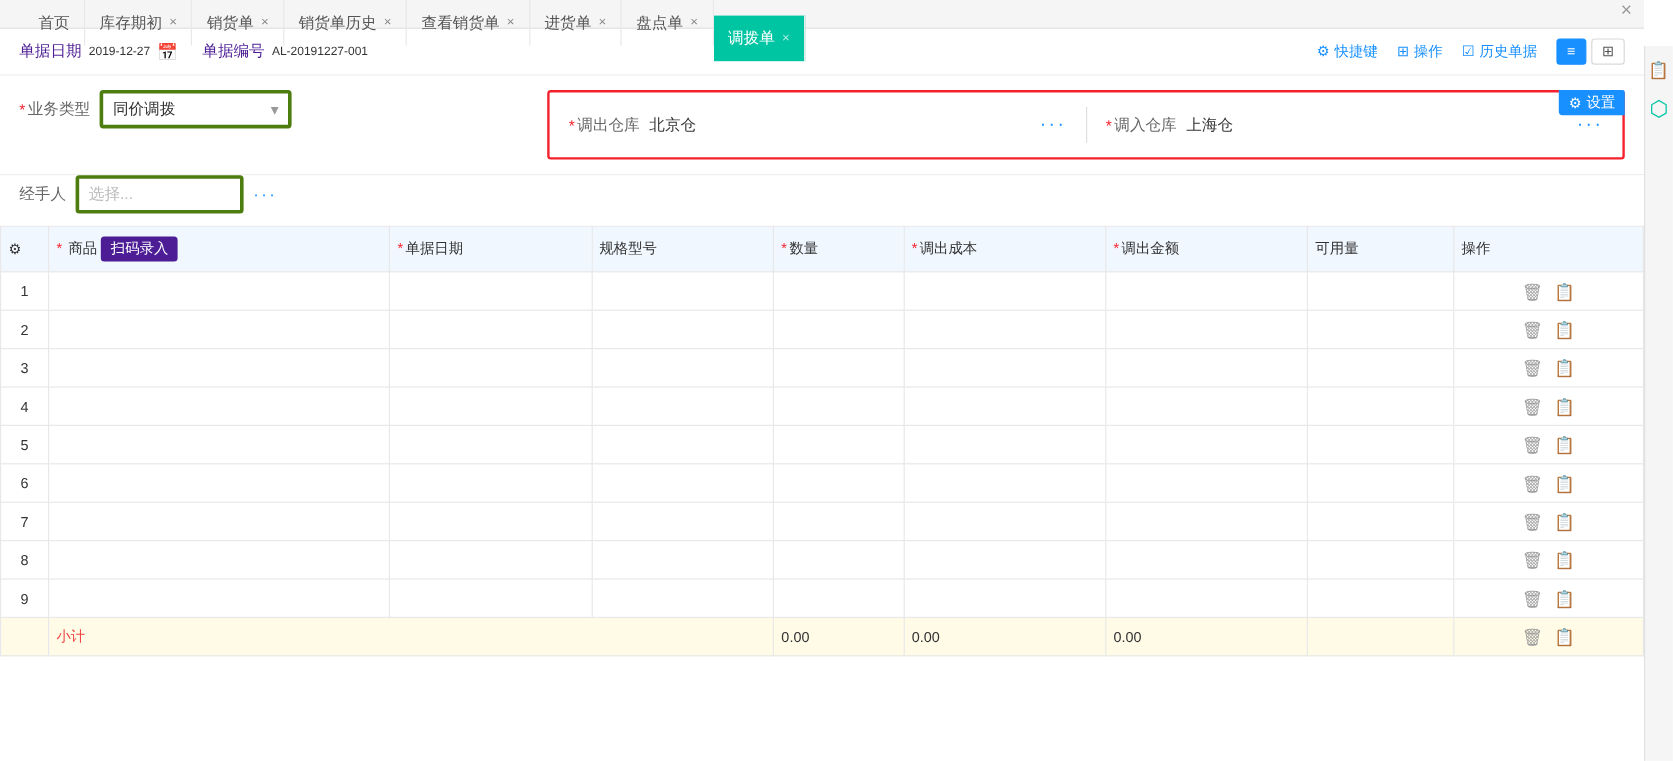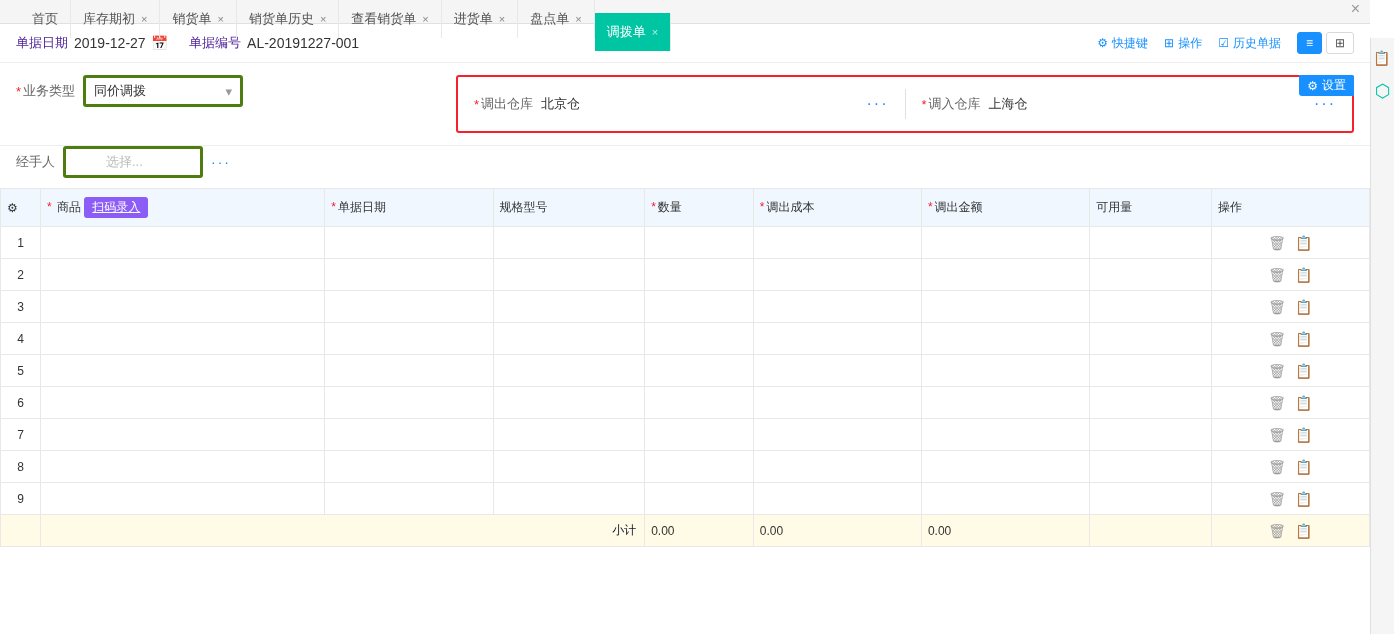--- a/index.html
+++ b/index.html
@@ -47,21 +47,21 @@
       display: flex; align-items: center;
       padding: 8px 16px;
       border-bottom: 1px solid #eee;
       gap: 20px;
       background: #fff;
     }
     .toolbar-group {
       display: flex; align-items: center; gap: 6px;
     }
     .toolbar-label { color: #4c1d95; font-size: 13px; }
-    .toolbar-value { color: #333; font-size: 14px; }
+    .toolbar-value { color: #333; font-size: 10px; }
     .toolbar-icon { color: #1890ff; font-size: 14px; cursor: pointer; }
 
     .toolbar-right {
       margin-left: auto;
       display: flex; align-items: center; gap: 16px;
     }
     .toolbar-btn {
       display: flex; align-items: center; gap: 4px;
       color: #1890ff; font-size: 12px; cursor: pointer;
     }
@@ -198,29 +198,28 @@
     }
     .row-num {
       text-align: center;
       color: #999;
       width: 40px;
     }
     .action-col { text-align: center; white-space: nowrap; }
     .action-icon { color: #999; cursor: pointer; font-size: 14px; margin: 0 3px; }
 
     .scan-btn {
-      background: #8b5cf6;
+      background: #4c1d95;
       color: #fff;
       border: none;
       border-radius: 3px;
       padding: 2px 8px;
       font-size: 12px;
       cursor: pointer;
       white-space: nowrap;
-      text-decoration: underline;
     }
 
     .gear-icon-cell {
       text-align: center;
       color: #555;
       width: 40px;
     }
 
     .table-container {
       display: flex;
@@ -361,21 +360,21 @@
       <div class="settings-corner">
         <span>⚙</span>
         <span>设置</span>
       </div>
     </div>
   </div>
 
   <div class="agent-row">
     <span class="form-field-label">经手人</span>
     <div class="form-field-value" style="min-width:140px;">
-      <span style="color:#bbb;margin-left:32px;">选择...</span>
+      <span style="color:#bbb;">选择...</span>
     </div>
     <span class="more-icon" style="font-size:14px;">···</span>
   </div>
 
   <div class="table-container">
     <div class="table-wrapper">
       <table class="data-table">
         <thead>
           <tr>
             <th class="gear-icon-cell">⚙</th>
@@ -514,21 +513,21 @@
         <td></td>
         <td></td>
         <td></td>
         <td class="action-col">
           <span class="action-icon">🗑</span>
           <span class="action-icon">📋</span>
         </td>
       </tr>
             <tr class="subtotal-row">
         <td class="row-num"></td>
-        <td colspan="3" style="text-align:right; padding-right:8px; color:#0f172a;">小计</td>
+        <td colspan="3" style="text-align:left; padding-right:8px; color:#ef4444;">小计</td>
         <td>0.00</td>
         <td>0.00</td>
         <td>0.00</td>
         <td></td>
         <td class="action-col">
           <span class="action-icon">🗑</span>
           <span class="action-icon">📋</span>
         </td>
       </tr>
           </tbody>

